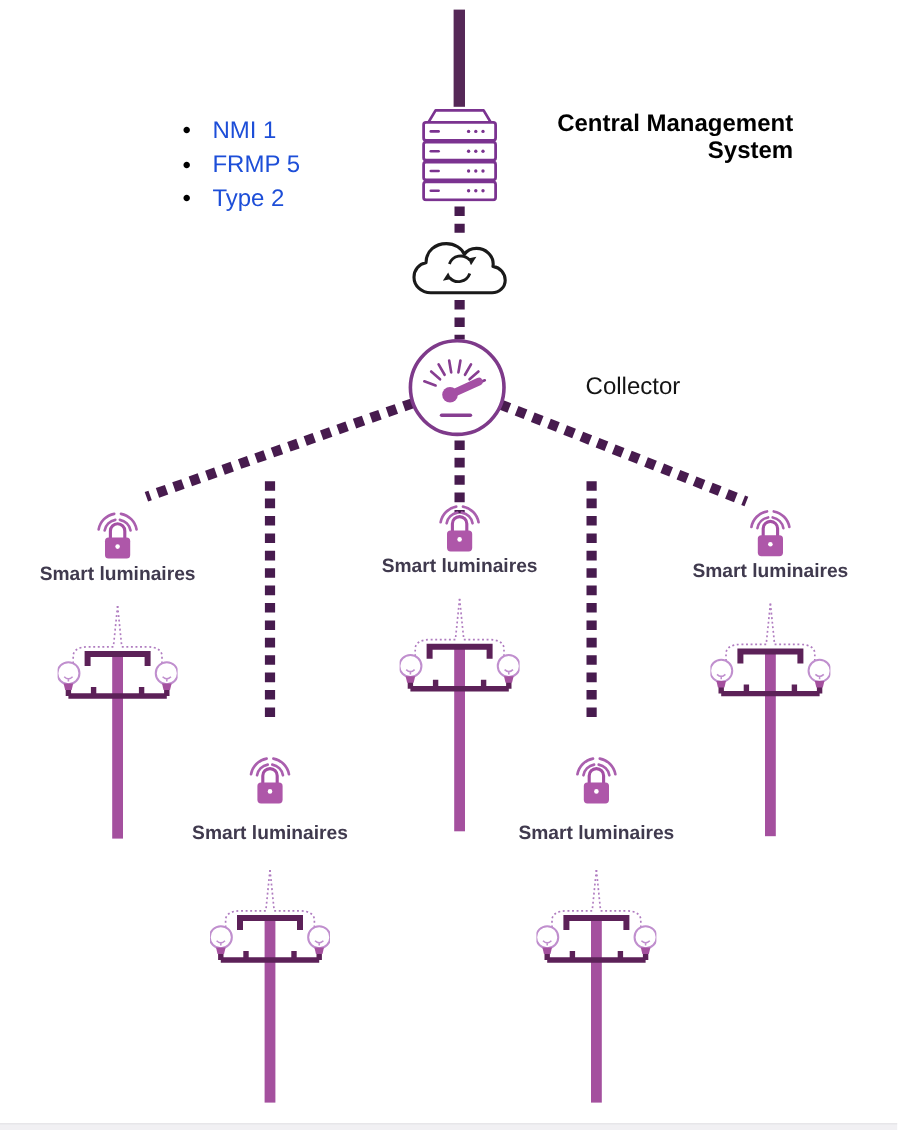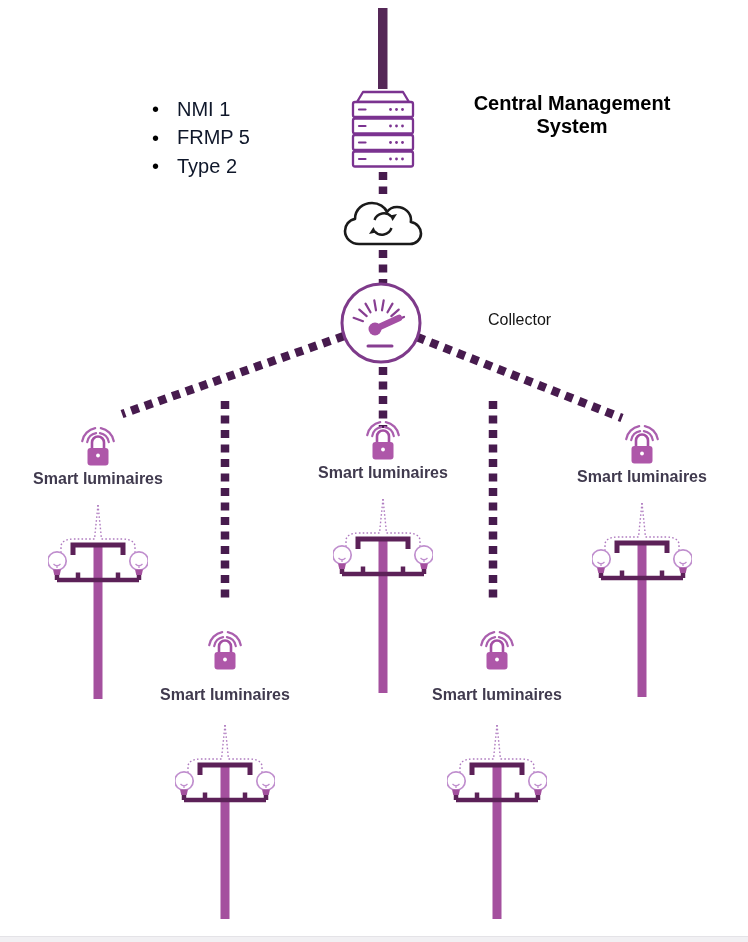--- a/index.html
+++ b/index.html
@@ -4,28 +4,28 @@
 <style>
   html,body{margin:0;padding:0;background:#ffffff;}
   .canvas{
     position:relative;width:748px;height:942px;background:#ffffff;
     font-family:"Liberation Sans", sans-serif;overflow:hidden;
   }
   svg{display:block;}
   .overlay{position:absolute;left:0;top:0;pointer-events:none;}
   .dots{stroke:#471b4e;stroke-width:8.5;stroke-dasharray:8 6.5;fill:none;}
   .cms-label{
-    position:absolute;left:452px;top:92px;width:240px;
-    font-size:20px;line-height:23px;font-weight:bold;color:#000;text-align:center;
+    position:absolute;left:421px;top:92px;width:240px;
+    font-size:20px;line-height:23px;font-weight:bold;color:#000;text-align:right;
   }
   .bullet-list{position:absolute;left:152px;top:95px;}
   .bullet-row{display:flex;align-items:center;height:28.6px;}
   .bullet-dot{width:10px;font-size:20px;color:#000;line-height:1;}
-  .bullet-text{margin-left:15px;font-size:20px;color:#0f172a;}
-  .collector-label{position:absolute;left:488px;top:311px;font-size:16px;color:#141414;}
+  .bullet-text{margin-left:15px;font-size:20px;color:#1d4ed8;}
+  .collector-label{position:absolute;left:488px;top:311px;font-size:20px;color:#141414;}
   .lum-node{position:absolute;width:170px;display:flex;flex-direction:column;align-items:center;}
   .lum-label{
     font-size:16px;font-weight:bold;color:#403a4e;white-space:nowrap;
   }
   .row1 .lum-label{margin-top:0px;}
   .row1 .pole{margin-top:11px;}
   .row2 .lum-label{margin-top:12px;}
   .row2 .pole{margin-top:15px;}
   .icon-server{position:absolute;left:348px;top:88px;}
   .icon-cloud{position:absolute;left:337px;top:193px;}

